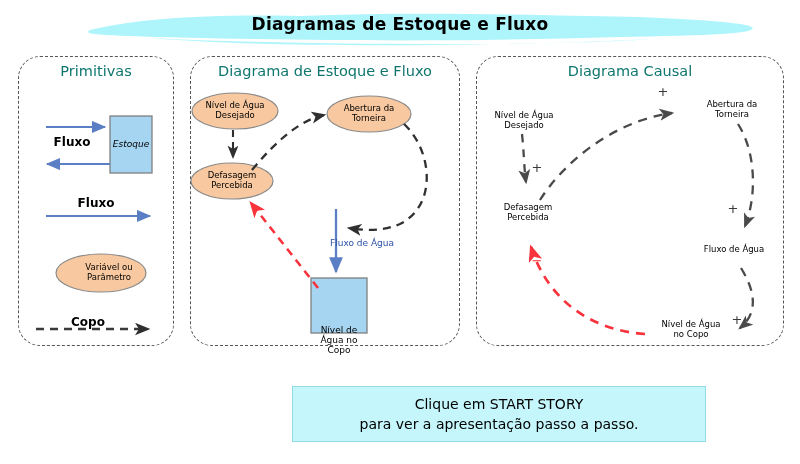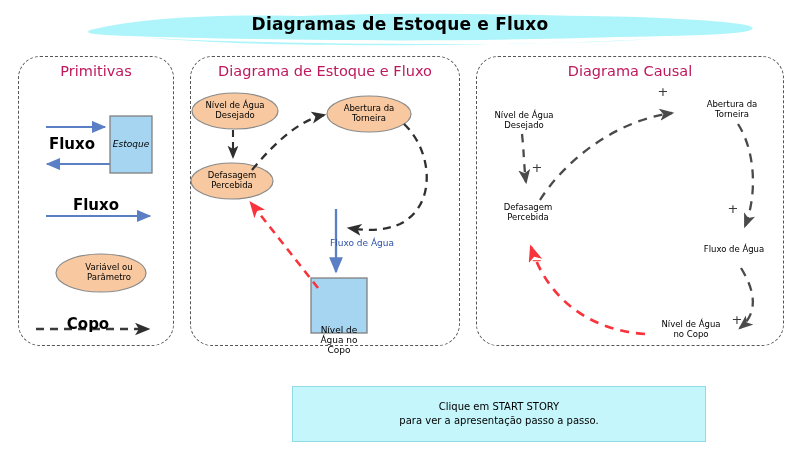--- a/index.html
+++ b/index.html
@@ -50,21 +50,21 @@
     border-radius: 22px;
     background: transparent;
   }
   .panel-title {
     position: absolute;
     top: 6px;
     left: 0;
     width: 100%;
     text-align: center;
     font-size: 14.5px;
-    color: #be185d;
+    color: #0f766e;
     font-family: "DejaVu Sans", "Liberation Sans", sans-serif;
   }
 
   #panel-primitivas  { left: 18px;  top: 56px; width: 154px; height: 288px; }
   #panel-estoque     { left: 190px; top: 56px; width: 268px; height: 288px; }
   #panel-causal      { left: 476px; top: 56px; width: 306px; height: 288px; }
 
   
   #art {
     position: absolute;
@@ -79,41 +79,41 @@
     text-align: center;
     font-family: "DejaVu Sans", "Liberation Sans", sans-serif;
     color: #000000;
     line-height: 1.12;
     white-space: pre-line;
   }
   .ellipse-label { font-size: 8.5px; }
   .box-label     { font-size: 9px; }
   .plain-label   { font-size: 8.5px; }
   .flow-label    { font-size: 9px; color: #2b50a8; }
-  .legend-label  { font-size: 15px; font-weight: bold; color: #000; }
+  .legend-label  { font-size: 12px; font-weight: bold; color: #000; }
   .sign          { font-size: 13px; color: #3a3a3a; font-family: "DejaVu Sans", "Liberation Sans", sans-serif; }
   .sign-neg      { font-size: 13px; color: #f23a3a; }
 
   
   #note-box {
     position: absolute;
     left: 292px;
     top: 386px;
     width: 414px;
     height: 56px;
     background: #c5f6fb;
     border: 1px solid #8fdbe6;
     box-sizing: border-box;
     display: flex;
     align-items: center;
     justify-content: center;
   }
   #note-text {
     text-align: center;
-    font-size: 10px;
+    font-size: 14px;
     color: #000000;
     line-height: 1.45;
     white-space: pre-line;
     font-family: "DejaVu Sans", "Liberation Sans", sans-serif;
   }
 </style>
 </head>
 <body>
 
 <div id="stage">

